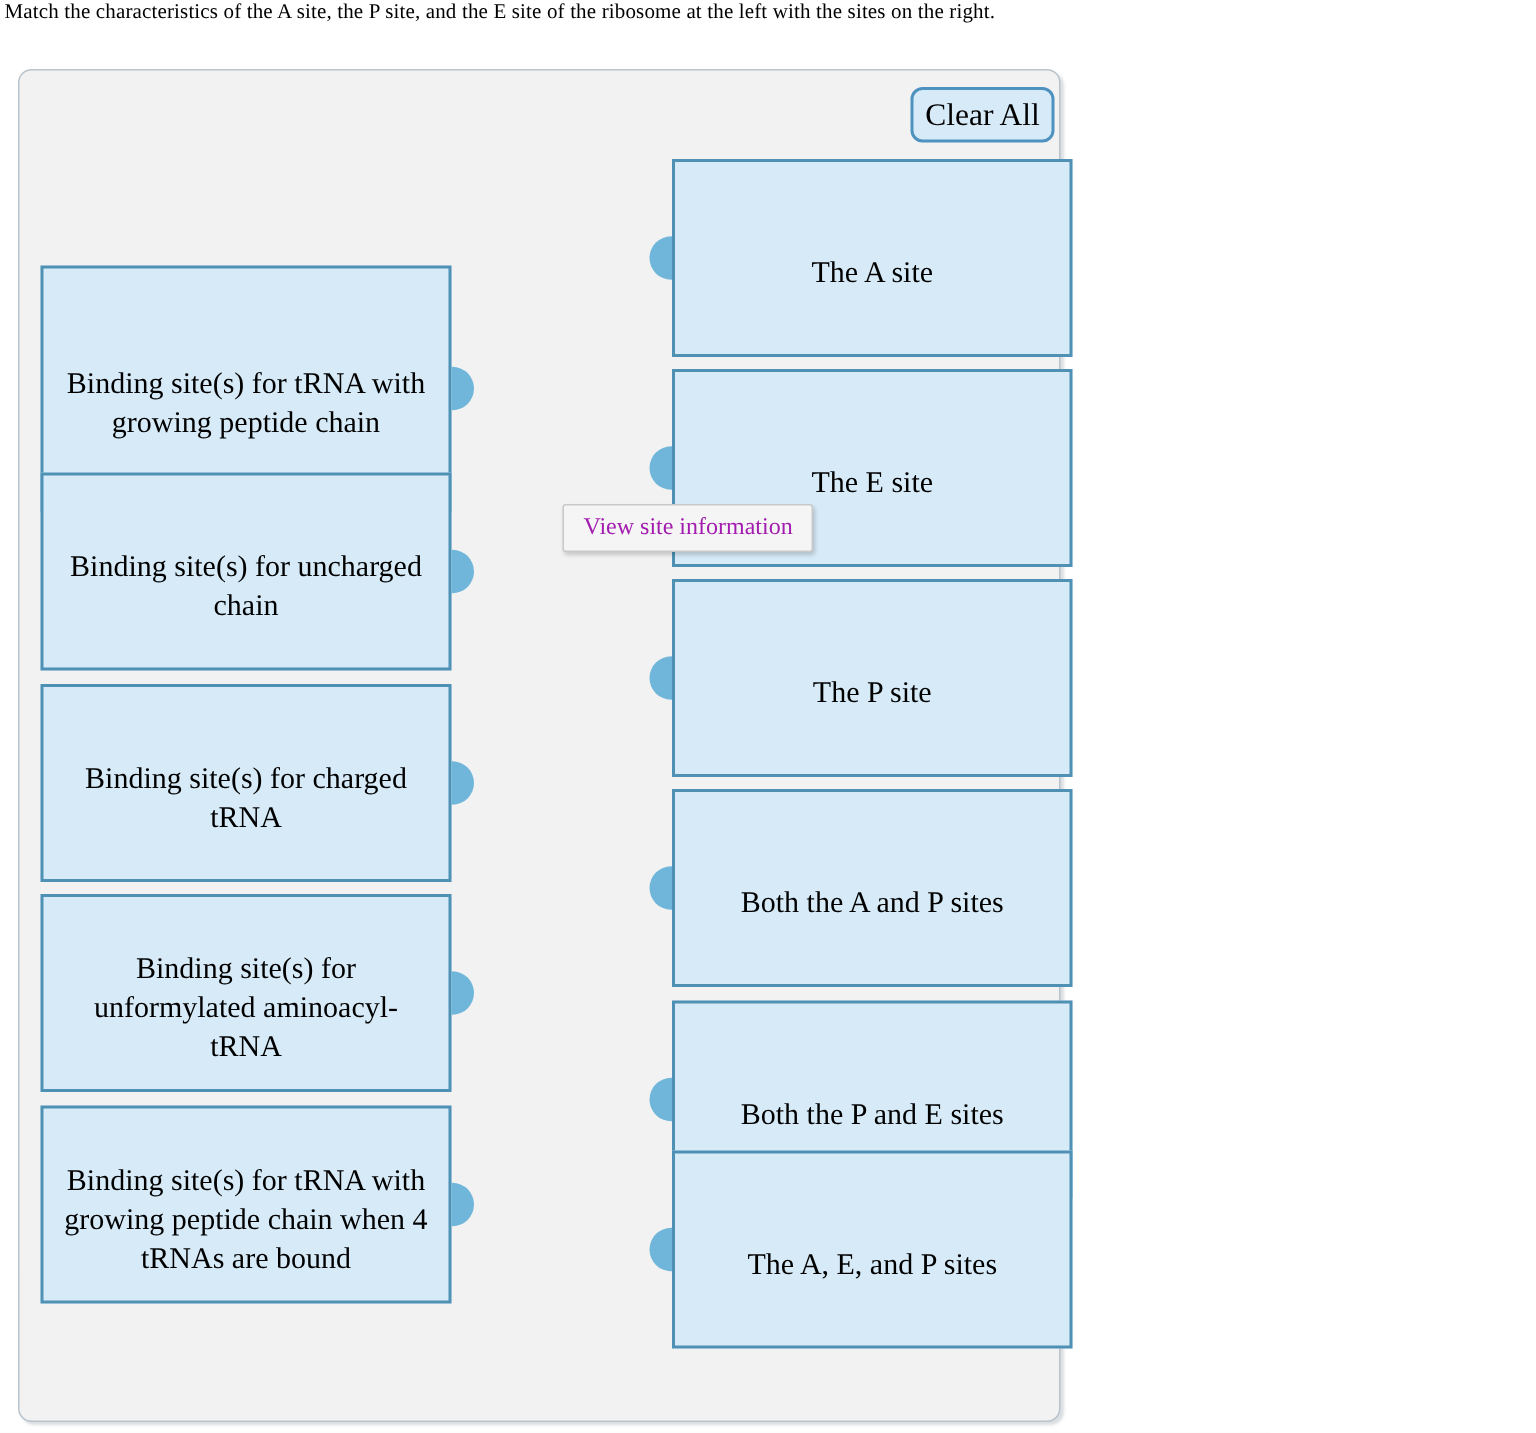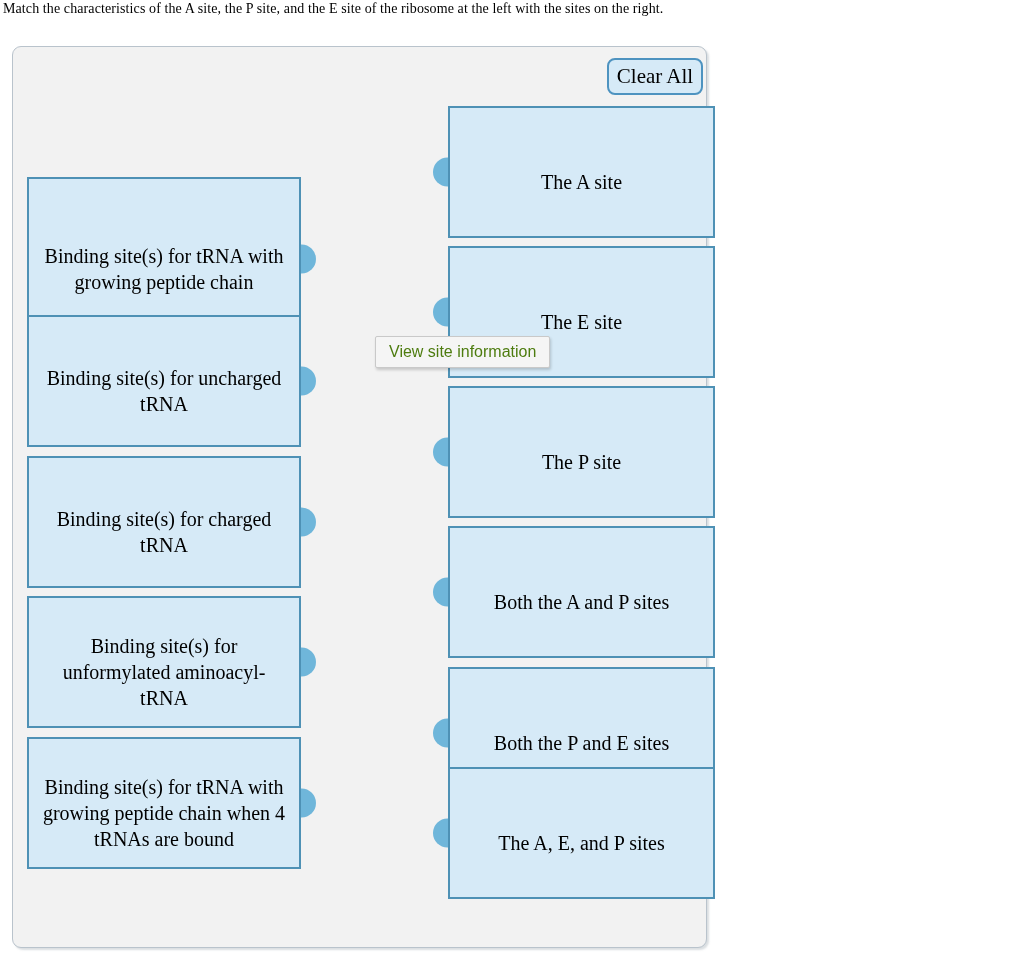--- a/index.html
+++ b/index.html
@@ -92,45 +92,45 @@
   .tooltip {
     position: absolute;
     left: 375px;
     top: 336px;
     height: 30px;
     padding: 0 13px;
     background: #f5f5f5;
     border: 1px solid #c9c9c9;
     border-radius: 2px;
     box-shadow: 1px 2px 3px rgba(0,0,0,0.18);
-    font-family: Liberation Sans, sans-serif;
+    font-family: Liberation Serif, serif;
     font-size: 16px;
     line-height: 29px;
-    color: #4d7c0f;
+    color: #a21caf;
     white-space: nowrap;
     z-index: 5;
   }
 </style>
 </head>
 <body>
 
 <div class="page">
 
   <div class="instruction">Match the characteristics of the A site, the P site, and the E site of the ribosome at the left with the sites on the right.</div>
 
   <div class="panel">
 
     <button class="clear-all" style="left:594px;top:11px;">Clear All</button>
 
     <div class="card left-card" style="top:130px;height:164px;">
       <span class="label">Binding site(s) for tRNA with growing peptide chain</span>
       <span class="connector"></span>
     </div>
     <div class="card left-card" style="top:268px;height:132px;">
-      <span class="label">Binding site(s) for uncharged tRNA</span>
+      <span class="label">Binding site(s) for uncharged chain</span>
       <span class="connector"></span>
     </div>
     <div class="card left-card" style="top:409px;height:132px;">
       <span class="label">Binding site(s) for charged tRNA</span>
       <span class="connector"></span>
     </div>
     <div class="card left-card" style="top:549px;height:132px;">
       <span class="label">Binding site(s) for unformylated aminoacyl-tRNA</span>
       <span class="connector"></span>
     </div>

